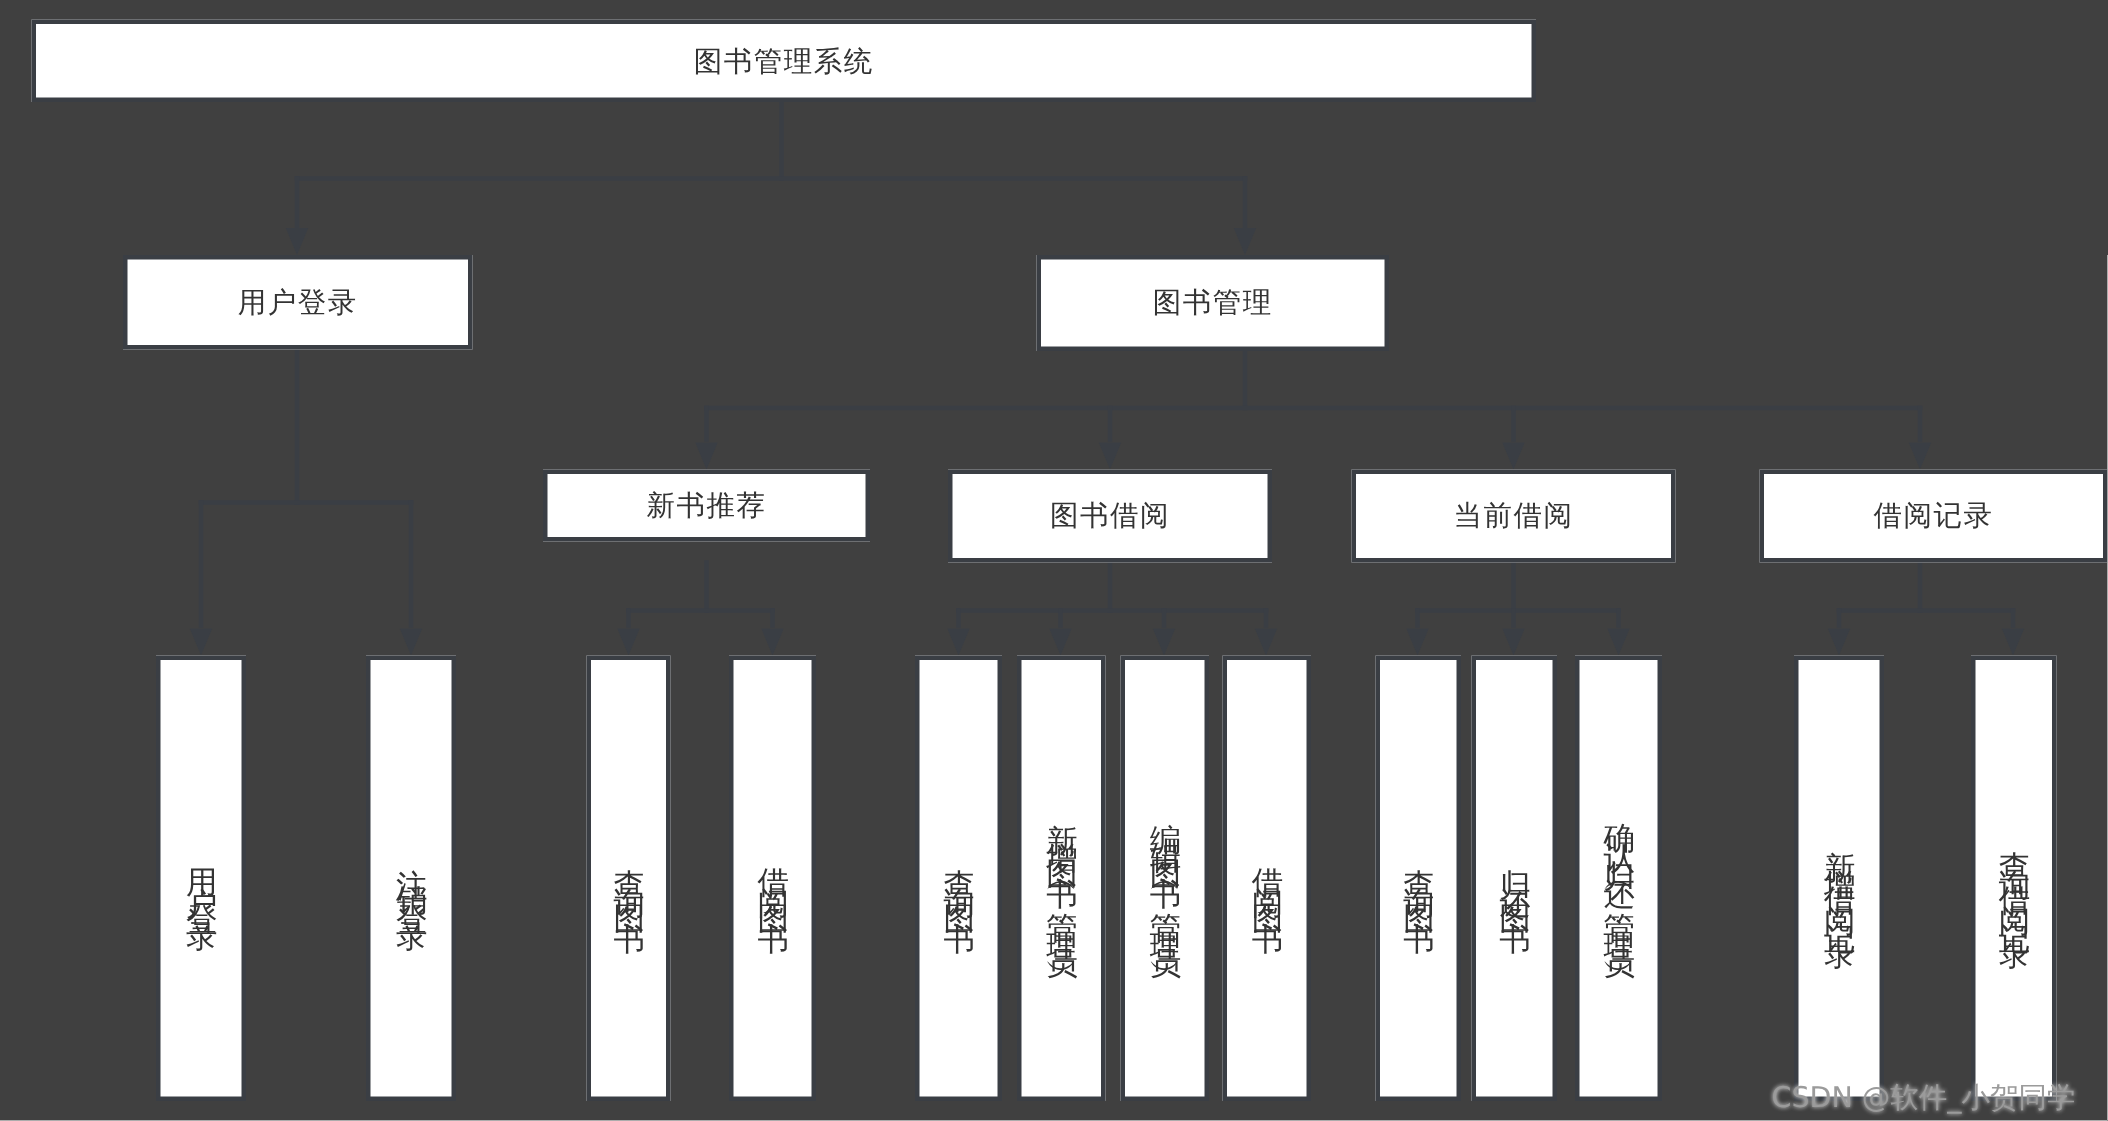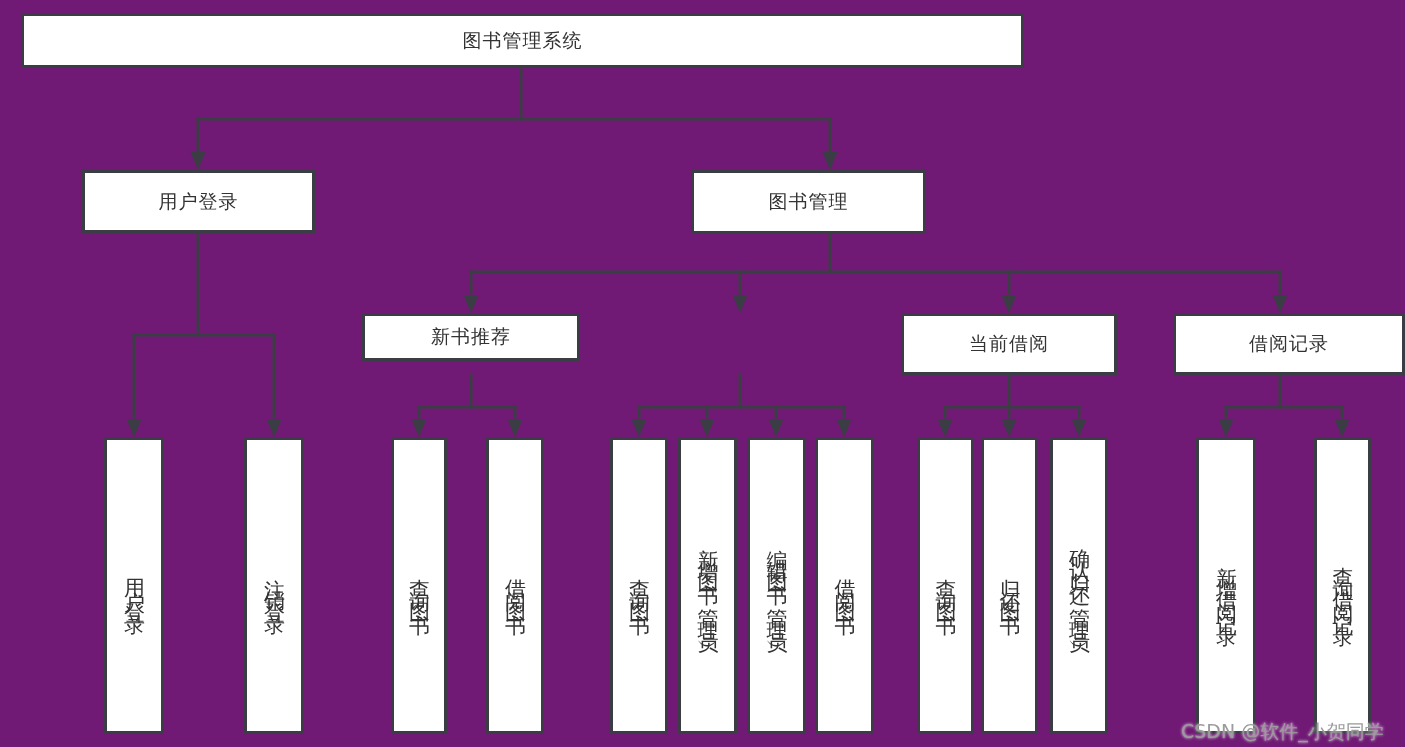--- a/index.html
+++ b/index.html
@@ -1,19 +1,19 @@
 <!DOCTYPE html>
 <html><head>
 <meta charset="utf-8">
 <style>
   html,body{margin:0;padding:0;background:#fff;}
   .canvas{
     position:relative;
     width:1405px;height:747px;
-    background:#701a75;
+    background:#404040;
     font-family:"DejaVu Sans","Liberation Sans",sans-serif;
     overflow:hidden;
   }
   .wires{position:absolute;left:0;top:0;width:1405px;height:747px;}
   .hbox{
     position:absolute;
     box-sizing:border-box;
     background:#ffffff;
     border:3px solid #3a3e44;
     display:flex;align-items:center;justify-content:center;
@@ -128,20 +128,23 @@
   <div class="hbox" style="left:82px;top:170px;width:233px;height:63px">
     <span class="hlabel">用户登录</span>
   </div>
   <div class="hbox" style="left:691px;top:170px;width:235px;height:64px">
     <span class="hlabel">图书管理</span>
   </div>
 
   <div class="hbox" style="left:362px;top:313px;width:218px;height:48px">
     <span class="hlabel">新书推荐</span>
   </div>
+  <div class="hbox" style="left:632px;top:313px;width:216px;height:62px">
+    <span class="hlabel">图书借阅</span>
+  </div>
   <div class="hbox" style="left:901px;top:313px;width:216px;height:62px">
     <span class="hlabel">当前借阅</span>
   </div>
   <div class="hbox" style="left:1173px;top:313px;width:232px;height:62px">
     <span class="hlabel">借阅记录</span>
   </div>
 
   <div class="vbox" style="left:104px;width:60px">
     <span class="vlabel">用户登录</span>
   </div>

